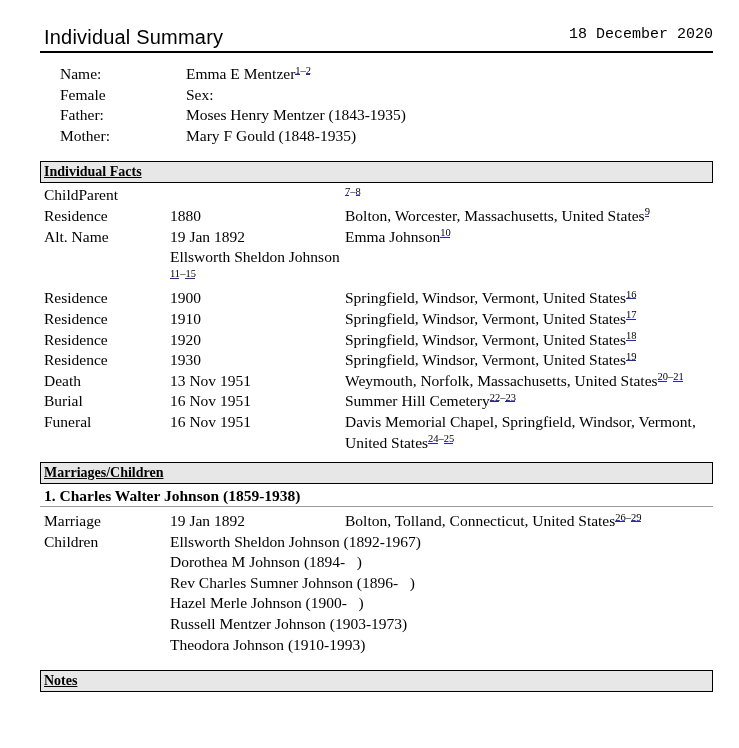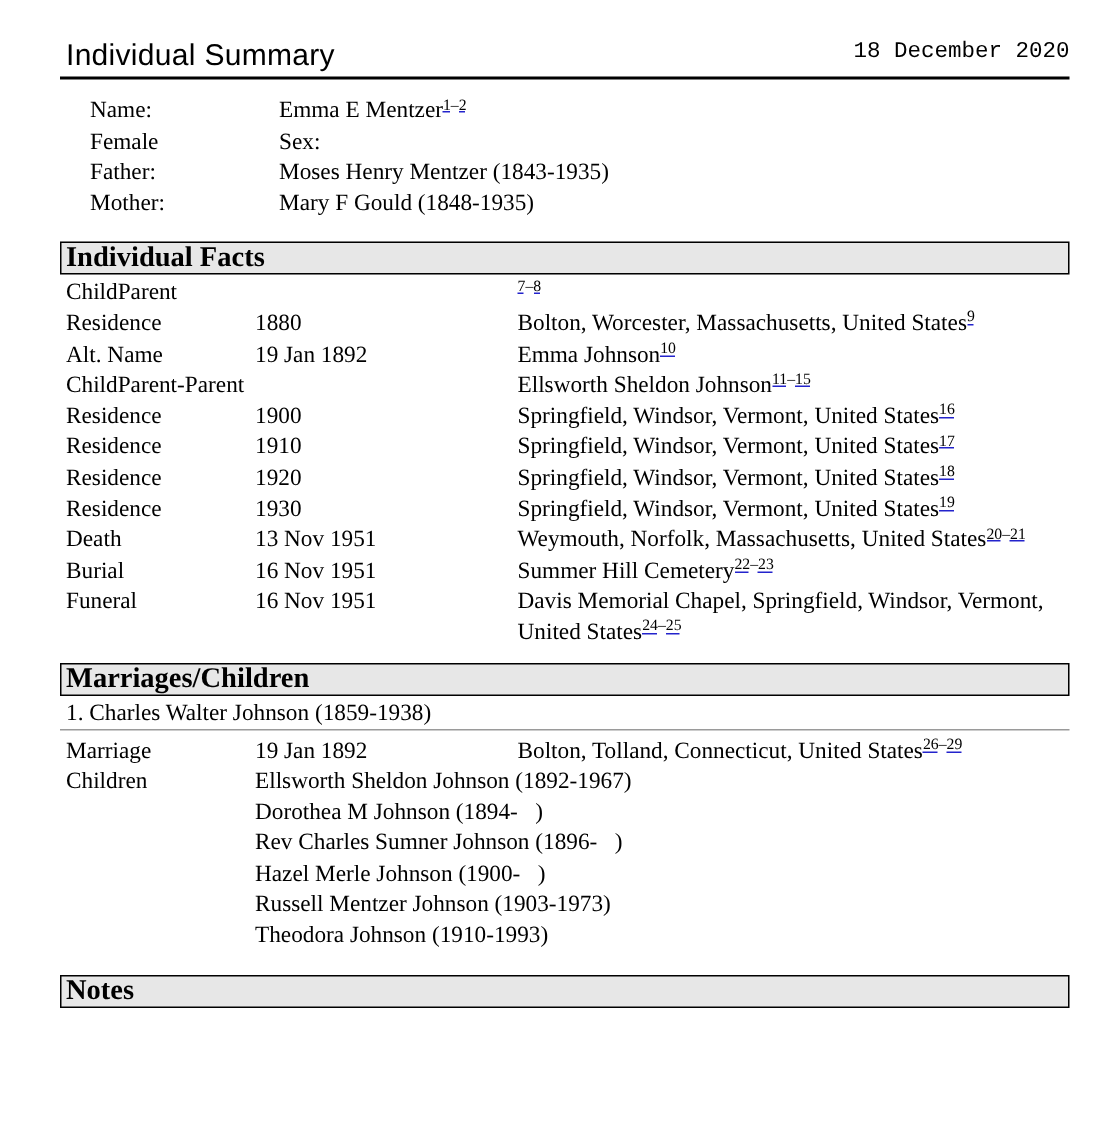--- a/index.html
+++ b/index.html
@@ -21,31 +21,31 @@
     font-family:Liberation Mono, monospace;
     font-size:15px; line-height:17px;
   }
 
   .person-block { margin:11px 0 0 20px; }
   .prow { display:grid; grid-template-columns:126px auto; font-size:15.5px; line-height:20.6px; }
   .prow .cell { white-space:nowrap; }
 
   .section-box {
     margin-top:15px; border:1px solid #000; background:var(--section-bg,#E7E7E7);
-    font-weight:bold; font-size:19px; line-height:18px; padding:1px 0 1px 3px;
+    font-weight:bold; font-size:14px; line-height:18px; padding:1px 0 1px 3px;text-decoration:underline;
   }
   .section-box.mc { margin-top:9px; }
 
   .facts { margin:2px 0 0 4px; }
   .frow { display:grid; grid-template-columns:126px 175px 356px; font-size:15.5px; line-height:20.6px; }
   .frow .lab, .frow .dat { white-space:nowrap; }
   .frow .plc { white-space:normal; }
 
   .spouse-heading {
-    font-weight:normal; font-size:15.5px; line-height:17px;
+    font-weight:bold; font-size:15.5px; line-height:17px;
     margin-top:2px; padding:1px 0 2px 4px; border-bottom:1px solid #9a9a9a;
   }
   .marr-block { margin:4px 0 0 4px; }
   .children-grid { display:grid; grid-template-columns:126px auto; font-size:15.5px; line-height:20.6px; }
   .child-line { white-space:pre-wrap; }
 
   sup.cite { font-size:10.5px; line-height:0; vertical-align:5.5px; }
   .ref { position:relative; display:inline-block; color:#000; cursor:pointer; }
   .ref::after {
     content:""; position:absolute; left:0; right:1px; bottom:-4.5px;
@@ -95,21 +95,20 @@
         <span class="lab">Residence</span>
         <span class="dat">1880</span>
         <span class="plc">Bolton, Worcester, Massachusetts, United States<sup class="cite"><span class="ref">9</span></sup></span>
       </div>
       <div class="frow">
         <span class="lab">Alt. Name</span>
         <span class="dat">19 Jan 1892</span>
         <span class="plc">Emma Johnson<sup class="cite"><span class="ref">10</span></sup></span>
       </div>
       <div class="frow">
-        <span class="lab">ChildParent-Parent</span>
         <span class="dat"></span>
         <span class="plc">Ellsworth Sheldon Johnson<sup class="cite"><span class="ref">11</span>–<span class="ref">15</span></sup></span>
       </div>
       <div class="frow">
         <span class="lab">Residence</span>
         <span class="dat">1900</span>
         <span class="plc">Springfield, Windsor, Vermont, United States<sup class="cite"><span class="ref">16</span></sup></span>
       </div>
       <div class="frow">
         <span class="lab">Residence</span>

